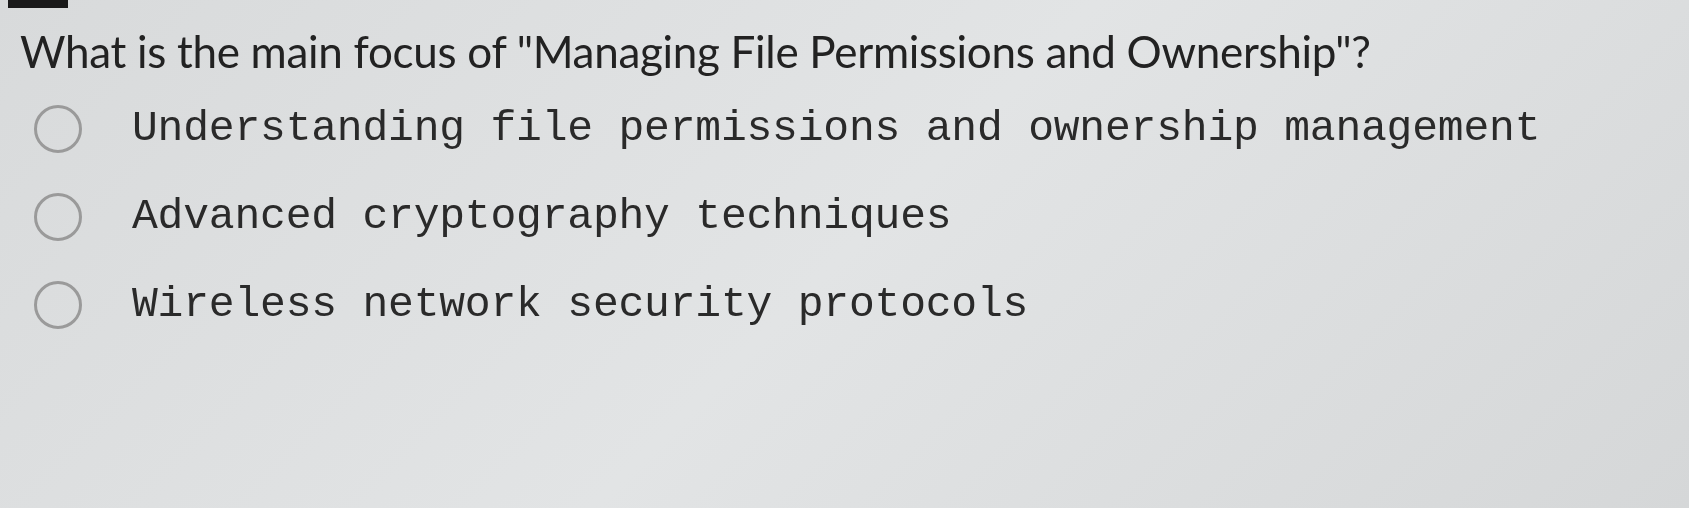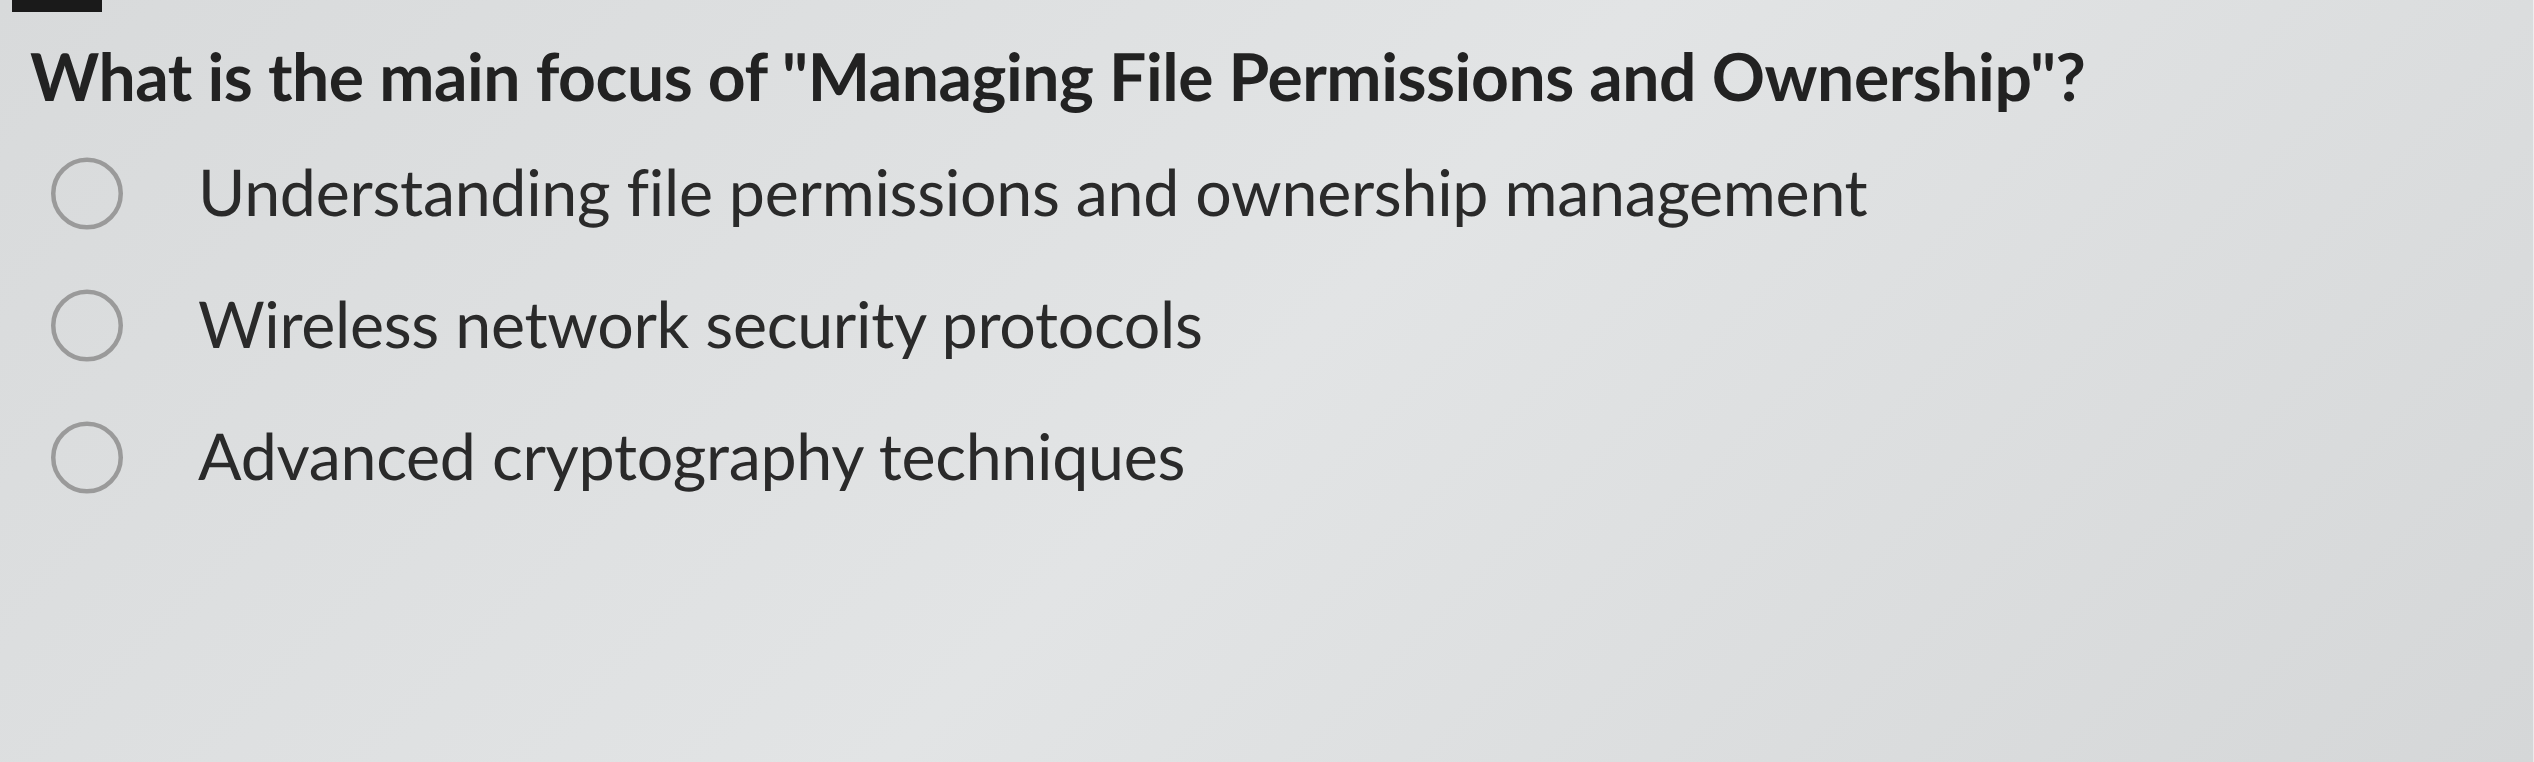--- a/index.html
+++ b/index.html
@@ -20,21 +20,21 @@
       width: 60px;
       height: 8px;
       background: #1a1a1a;
       margin-left: 8px;
     }
     .question-container {
       padding: 18px 20px 0 20px;
     }
     .question-text {
       font-size: 44px;
-      font-weight: 700;
+      font-weight: 400;
       color: #222;
       line-height: 1.15;
       margin-bottom: 28px;
       letter-spacing: -0.3px;
     }
     .options-list {
       padding-left: 14px;
     }
     .option-row {
       display: flex;
@@ -50,40 +50,41 @@
       flex-shrink: 0;
       margin-right: 50px;
       background: transparent;
     }
     .option-label {
       font-size: 43px;
       font-weight: 400;
       color: #2a2a2a;
       line-height: 1.1;
       letter-spacing: -0.2px;
+      font-family: Liberation Mono, monospace;
     }
   </style>
 </head>
 <body>
 
 <div class="top-bar"></div>
 
 <div class="question-container">
   <div class="question-text">What is the main focus of "Managing File Permissions and Ownership"?</div>
 
   <div class="options-list">
     <div class="option-row">
       <div class="radio-circle"></div>
       <div class="option-label">Understanding file permissions and ownership management</div>
     </div>
 
     <div class="option-row">
       <div class="radio-circle"></div>
-      <div class="option-label">Wireless network security protocols</div>
+      <div class="option-label">Advanced cryptography techniques</div>
     </div>
 
     <div class="option-row">
       <div class="radio-circle"></div>
-      <div class="option-label">Advanced cryptography techniques</div>
+      <div class="option-label">Wireless network security protocols</div>
     </div>
 
   </div>
 </div>
 
 </body></html>

